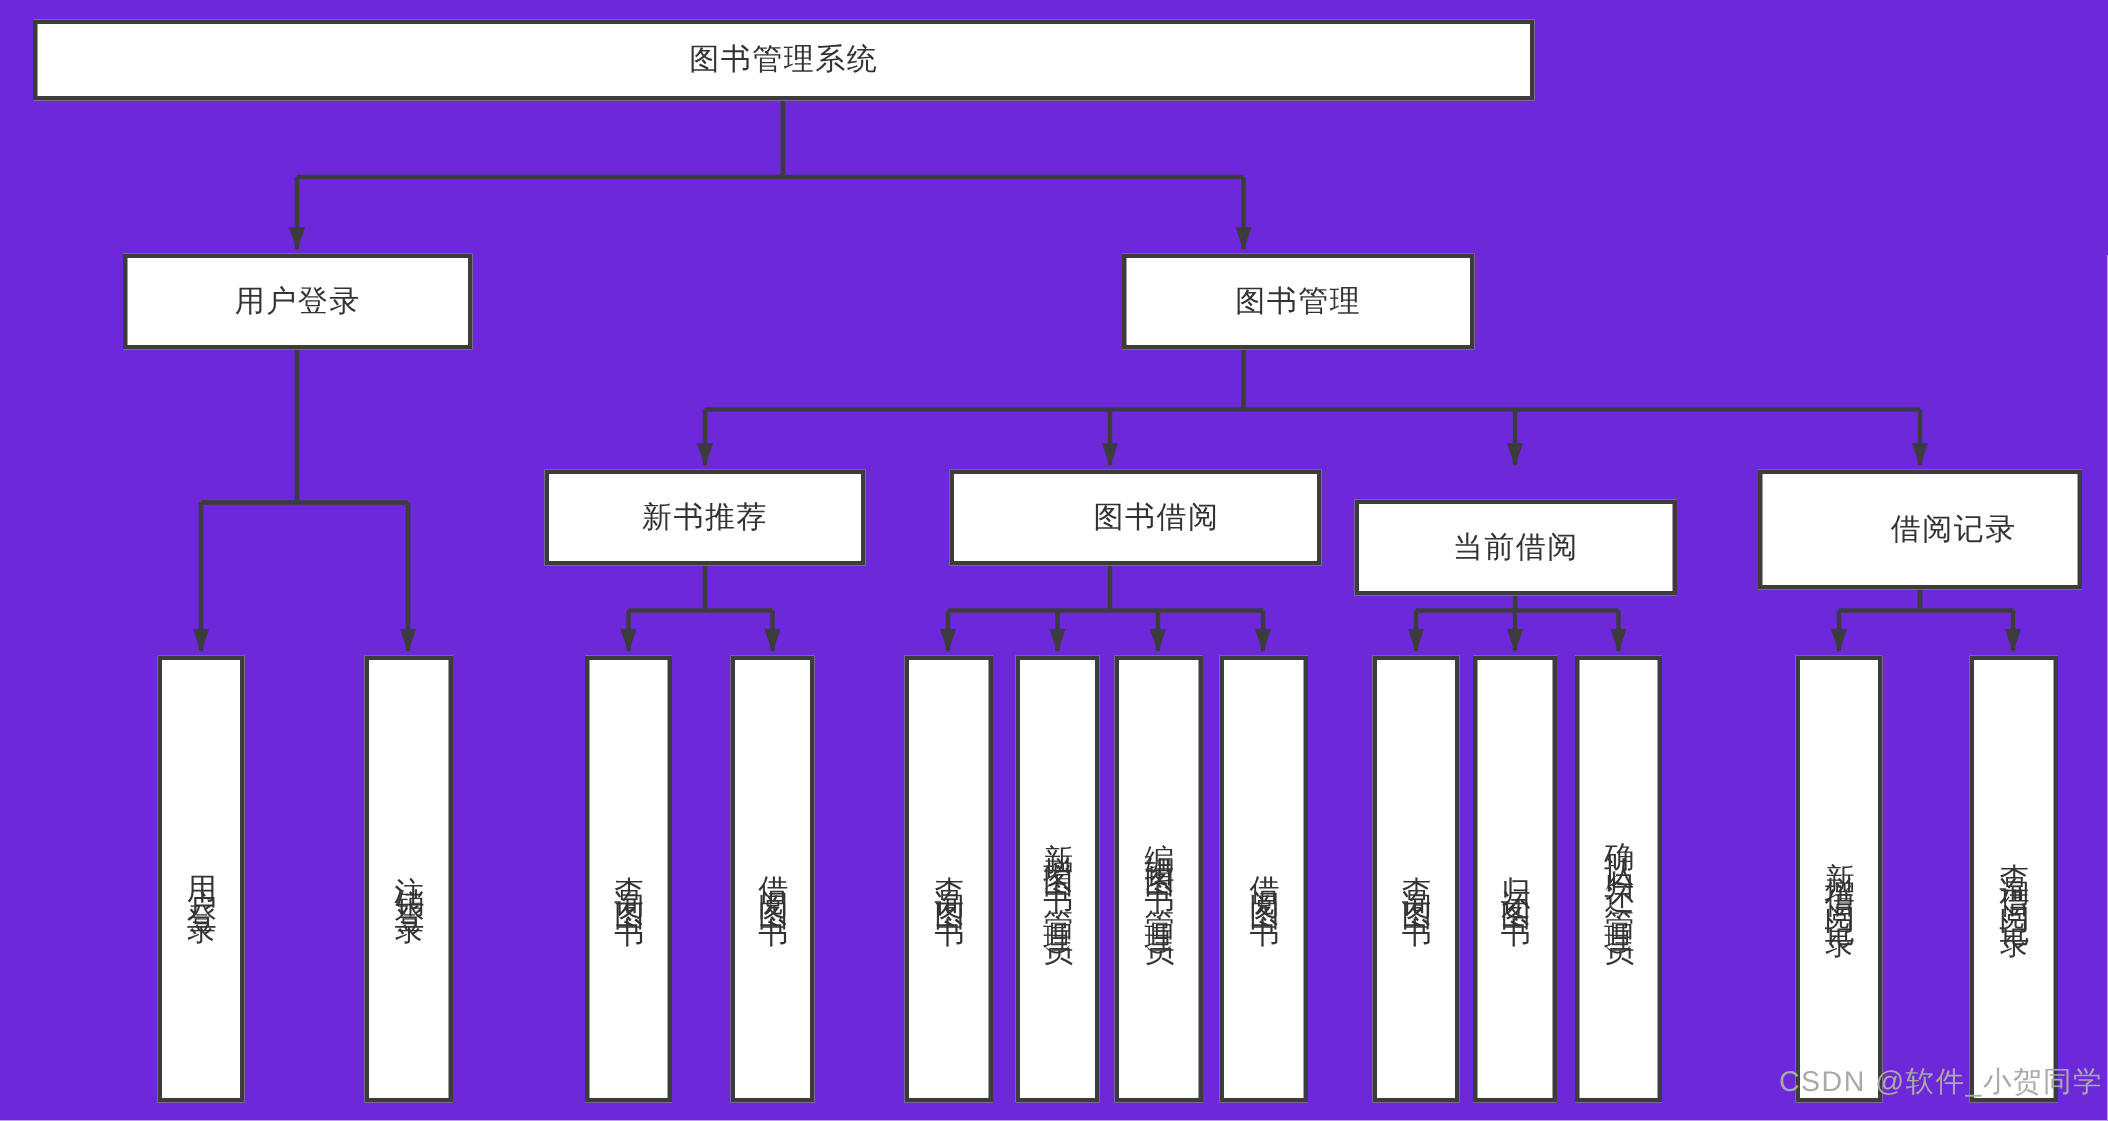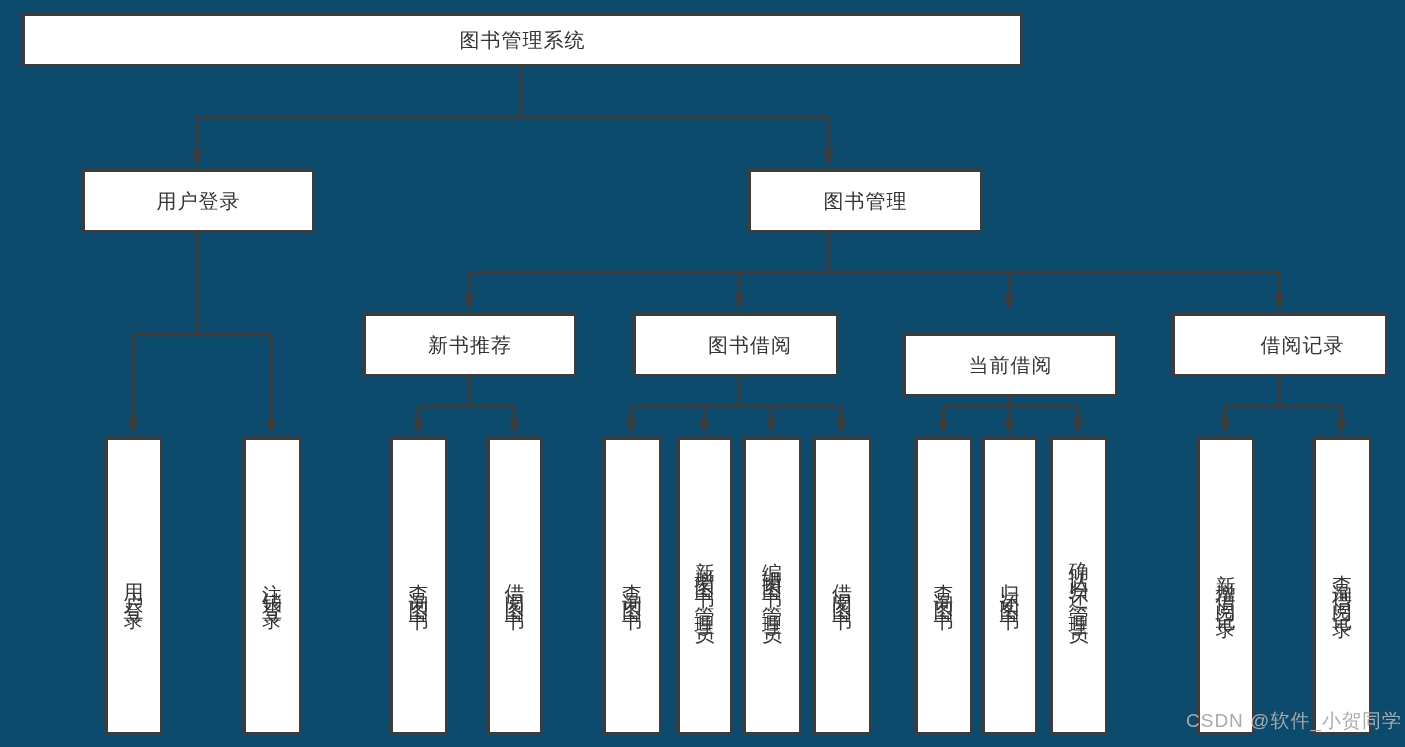--- a/index.html
+++ b/index.html
@@ -1,19 +1,19 @@
 <!DOCTYPE html>
 <html><head>
 <meta charset="utf-8">
 <style>
   html,body{margin:0;padding:0;background:#ffffff;}
   #canvas{
     position:relative;
     width:1405px;height:747px;
-    background:#0c4a6e;
+    background:#6d28d9;
     font-family:"Liberation Sans","DejaVu Sans",sans-serif;
     overflow:hidden;
   }
   .node{
     position:absolute;
     box-sizing:border-box;
     border:3px solid #3c3c3c;
     background:#ffffff;
     display:flex;align-items:center;justify-content:center;
     color:#333333;
@@ -102,23 +102,23 @@
       <path class="edge" d="M1342,407 V434" marker-end="url(#arrow)"></path>
     </g>
   </svg>
 
   <div class="node" style="left:22px;top:13px;width:1001px;height:54px;">图书管理系统</div>
 
   <div class="node" style="left:82px;top:169px;width:233px;height:64px;">用户登录</div>
   <div class="node" style="left:748px;top:169px;width:235px;height:64px;">图书管理</div>
 
   <div class="node" style="left:363px;top:313px;width:214px;height:64px;">新书推荐</div>
-  <div class="node" style="left:633px;top:313px;width:206px;height:64px;padding-left:28px;">图书借阅</div>
+  <div class="node" style="left:633px;top:313px;width:248px;height:64px;padding-left:28px;">图书借阅</div>
   <div class="node" style="left:903px;top:313px;width:215px;height:64px;margin-top:20px;">当前借阅</div>
-  <div class="node" style="left:1172px;top:313px;width:216px;height:64px;padding-left:45px;">借阅记录</div>
+  <div class="node" style="left:1172px;top:313px;width:216px;height:80px;padding-left:45px;">借阅记录</div>
 
   <div class="vnode" style="left:105px;top:437px;width:58px;height:298px;">
     <span>用户登录</span>
   </div>
   <div class="vnode" style="left:243px;top:437px;width:59px;height:298px;">
     <span>注销登录</span>
   </div>
 
   <div class="vnode" style="left:390px;top:437px;width:58px;height:298px;">
     <span>查询图书</span>

